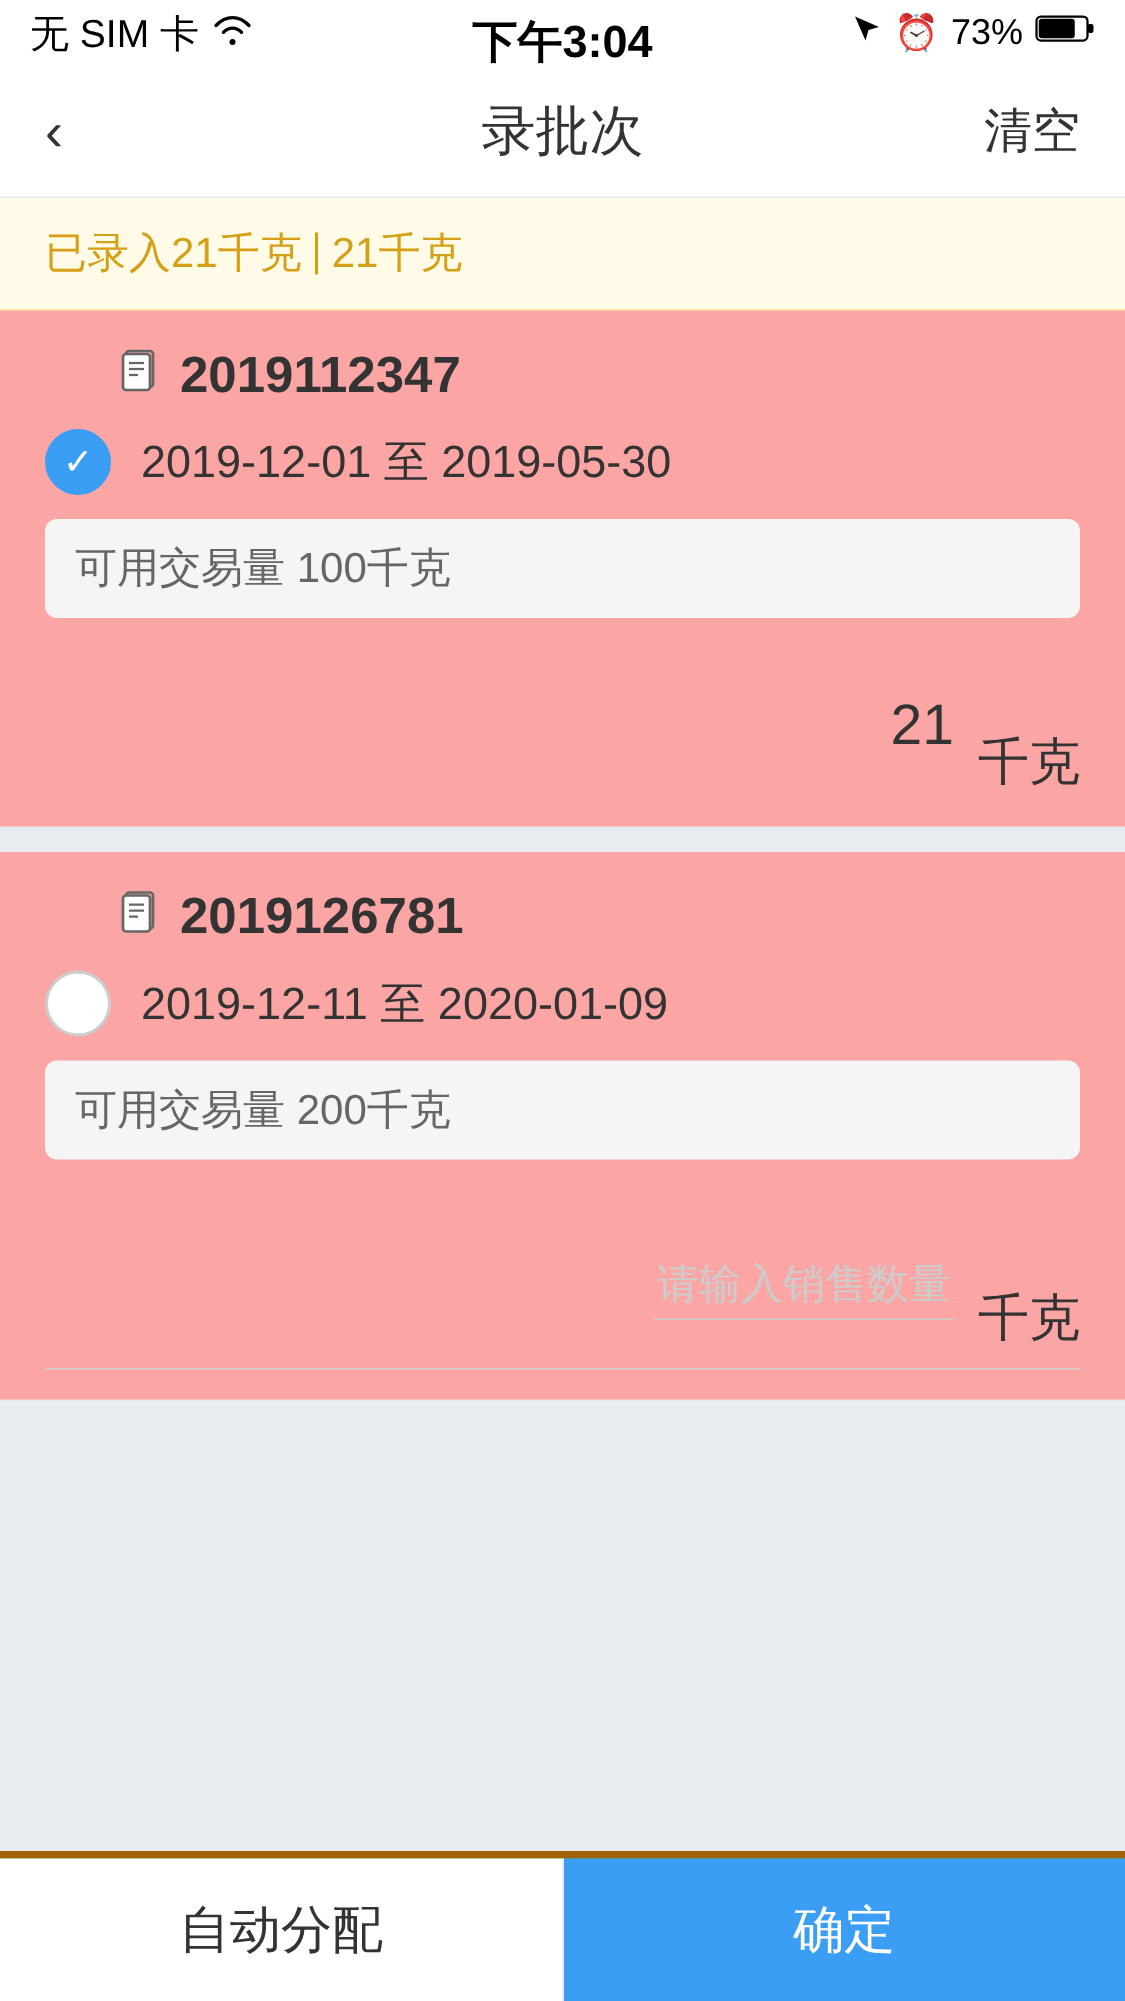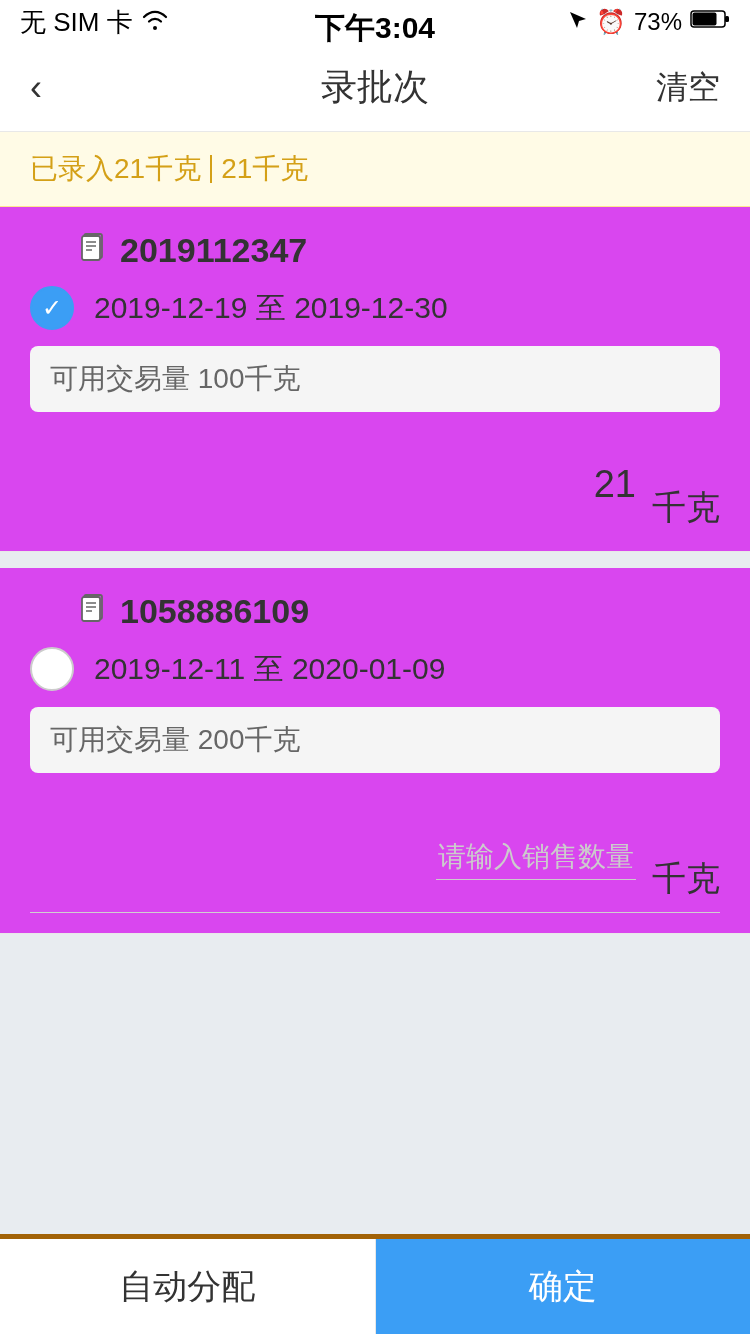--- a/index.html
+++ b/index.html
@@ -97,21 +97,21 @@
       height: 28px;
       background: #d4a017;
     }
     .info-value {
       font-size: 28px;
       color: #d4a017;
     }
 
     
     .batch-card {
-      background: #d946ef;
+      background: #fca5a5;
       margin-bottom: 0;
     }
     .batch-header {
       padding: 24px 30px 8px 80px;
       display: flex;
       align-items: center;
       gap: 10px;
     }
     .batch-icon {
       font-size: 30px;
@@ -313,21 +313,21 @@
           <line x1="6" y1="14" x2="16" y2="14" stroke="#666" stroke-width="1.5"></line>
           <line x1="6" y1="18" x2="12" y2="18" stroke="#666" stroke-width="1.5"></line>
         </svg>
       </span>
       <span class="batch-id">2019112347</span>
     </div>
     <div class="batch-date-row">
       <div class="radio-circle checked">
         <span class="radio-check">✓</span>
       </div>
-      <span class="batch-date">2019-12-19 至 2019-12-30</span>
+      <span class="batch-date">2019-12-01 至 2019-05-30</span>
     </div>
     <div class="batch-availability">可用交易量 100千克</div>
     <div class="input-row">
       <span class="value-display">21</span>
       <span class="unit-label">千克</span>
     </div>
   </div>
 
   <div class="section-sep"></div>
 
@@ -335,21 +335,21 @@
     <div class="batch-header">
       <span class="batch-icon">
         <svg width="30" height="30" viewBox="0 0 30 30" fill="none">
           <rect x="4" y="2" width="18" height="24" rx="2" stroke="#666" stroke-width="1.8" fill="none"></rect>
           <rect x="2" y="4" width="18" height="24" rx="2" stroke="#666" stroke-width="1.8" fill="#fff"></rect>
           <line x1="6" y1="10" x2="16" y2="10" stroke="#666" stroke-width="1.5"></line>
           <line x1="6" y1="14" x2="16" y2="14" stroke="#666" stroke-width="1.5"></line>
           <line x1="6" y1="18" x2="12" y2="18" stroke="#666" stroke-width="1.5"></line>
         </svg>
       </span>
-      <span class="batch-id">1058886109</span>
+      <span class="batch-id">2019126781</span>
     </div>
     <div class="batch-date-row">
       <div class="radio-circle"></div>
       <span class="batch-date">2019-12-11 至 2020-01-09</span>
     </div>
     <div class="batch-availability">可用交易量 200千克</div>
     <div style="padding: 10px 30px 20px 30px; border-bottom: 1px solid #e8e8e8;">
       <div class="input-line-container" style="margin: 0;">
         <input type="text" class="quantity-input" placeholder="请输入销售数量" value="" style="">
         <span class="unit-label">千克</span>

